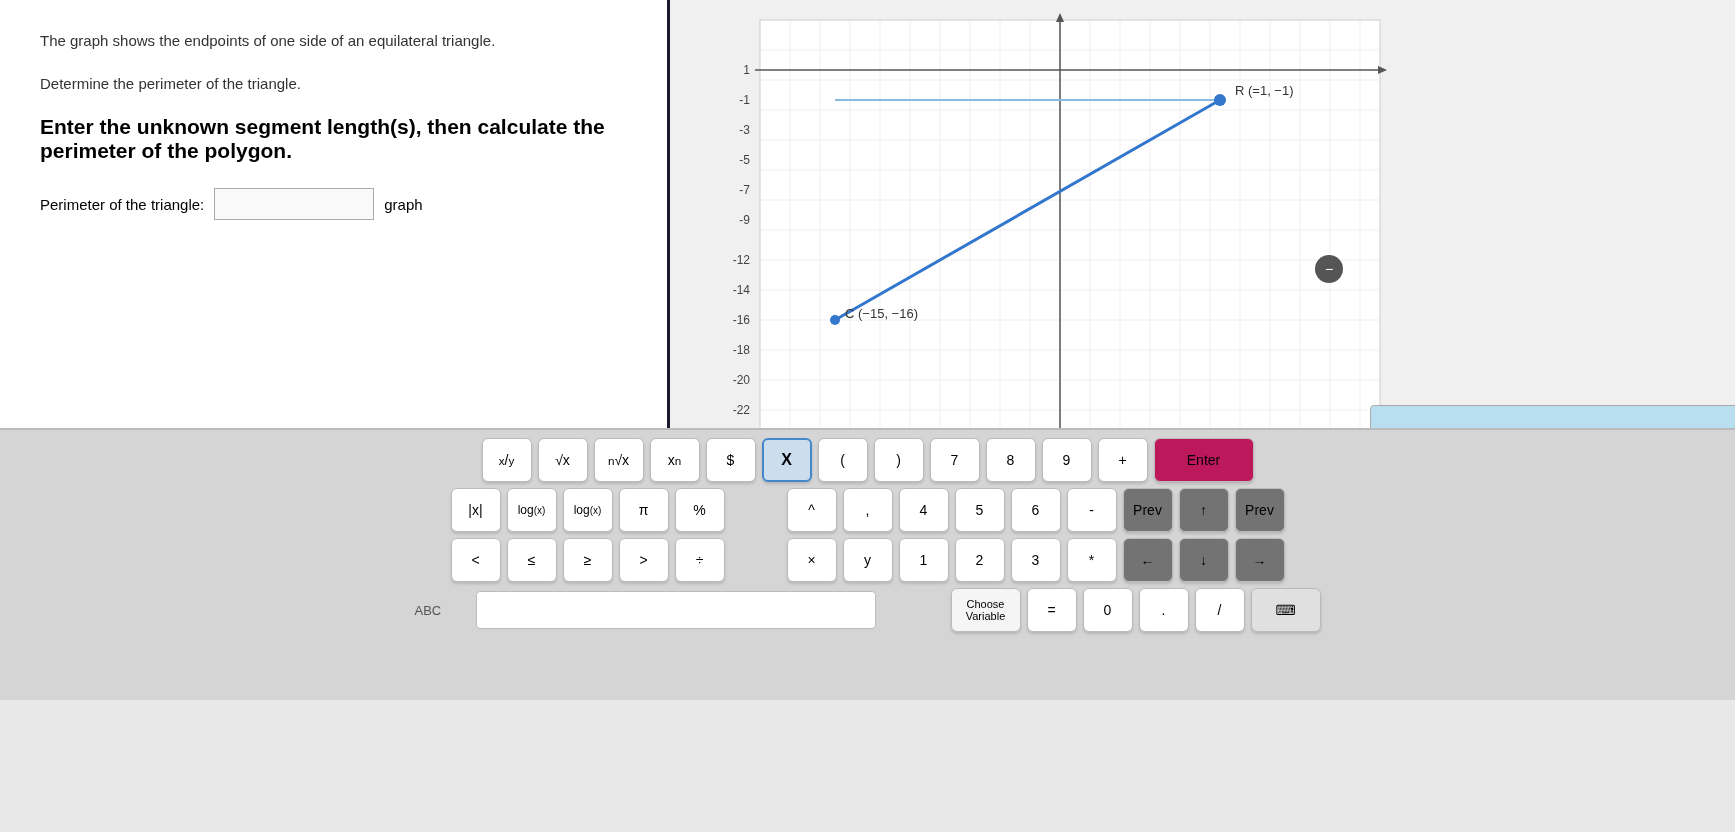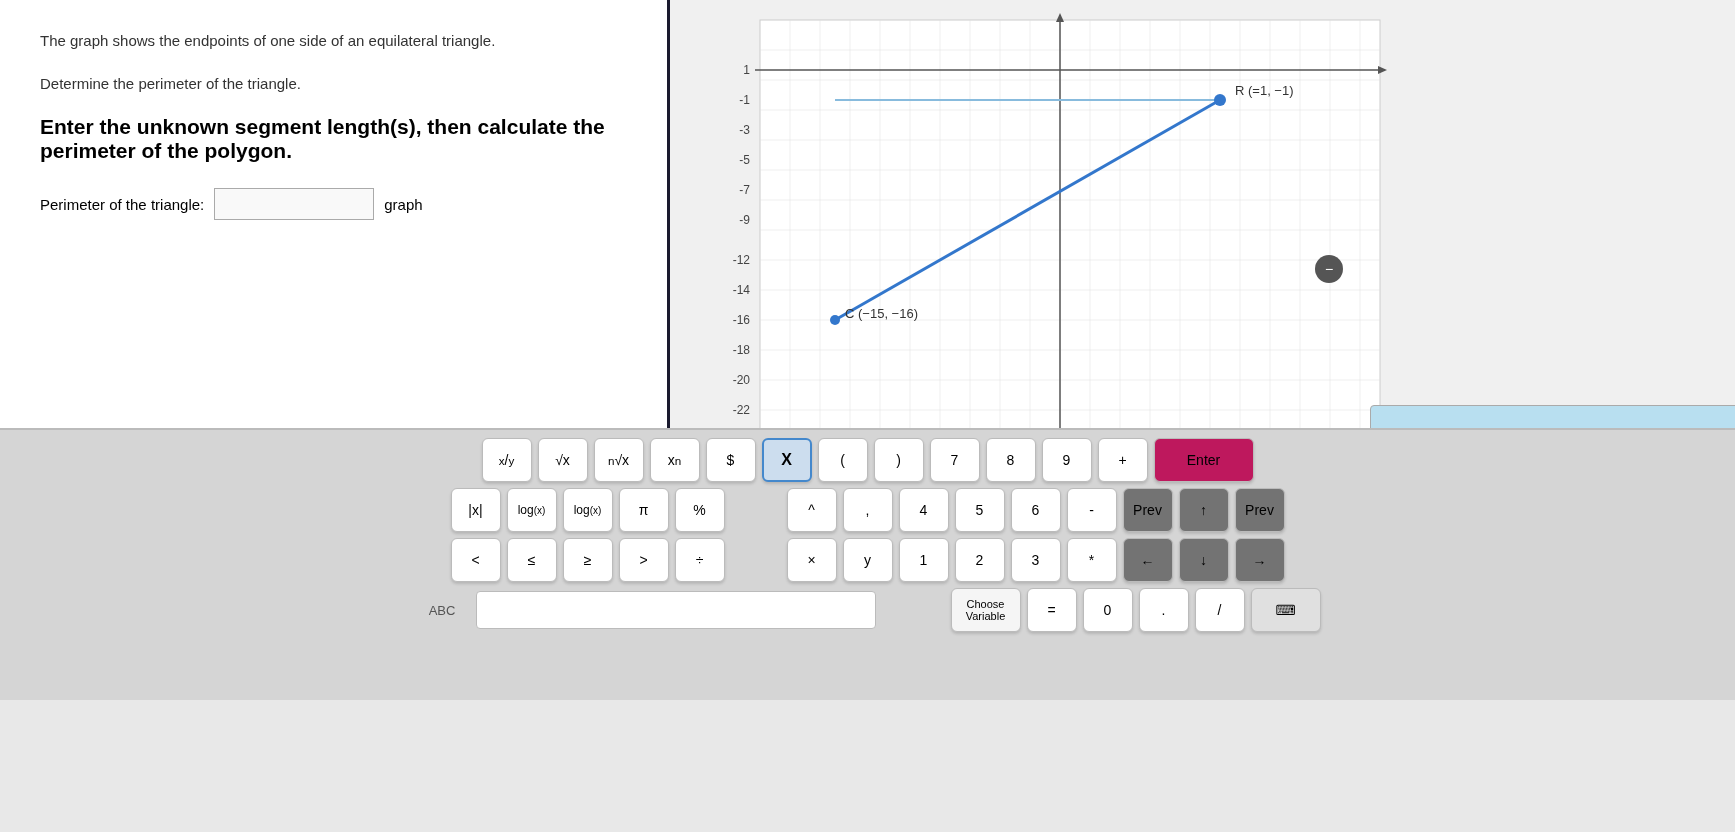--- a/index.html
+++ b/index.html
@@ -226,21 +226,21 @@
 
     .key-btn.keyboard-icon {
       min-width: 70px;
       background: #e0e0e0;
     }
 
     .abc-label {
       font-size: 13px;
       color: #555;
       min-width: 55px;
-      text-align: center;
+      text-align: left;
     }
 
     .text-input-bar {
       flex: 1;
       max-width: 400px;
       height: 38px;
       background: white;
       border: 1px solid #bbb;
       border-radius: 4px;
     }

